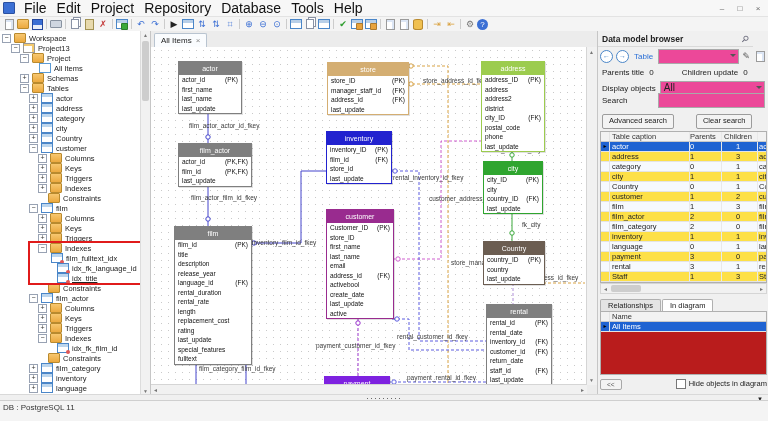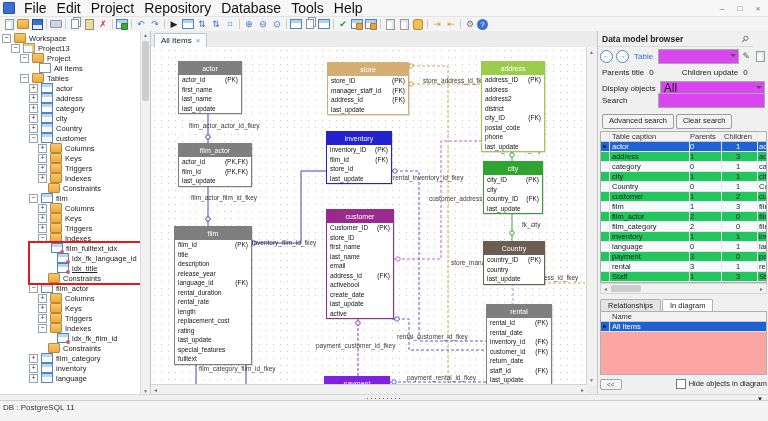--- a/index.html
+++ b/index.html
@@ -59,40 +59,40 @@
   .erow .ek{color:#111;margin-left:4px}
   .cv-vscroll{position:absolute;top:16px;bottom:10px;right:0;width:10px;background:#f1f1f1;border-left:1px solid #d5d5d5;font-size:5px;color:#777;text-align:center}
   .cv-hscroll{position:absolute;left:0;right:10px;bottom:0;height:10px;background:#f1f1f1;border-top:1px solid #d5d5d5;font-size:5px;color:#777}
   
   .rp-title{position:absolute;top:0;left:0;right:16px;height:15px;border-bottom:1px solid #d9d9d9;display:flex;align-items:center;padding:0 4px}
   .rp-title b{font-size:8.5px}
   .pin{margin-left:auto;color:#667;font-size:9px;transform:rotate(45deg)}
   .rp-nav{position:absolute;top:17px;left:2px;right:2px;height:16px;display:flex;align-items:center;gap:3px}
   .circ{width:11px;height:11px;border-radius:50%;border:1px solid #4a86c8;color:#4a86c8;font-size:7px;line-height:9px;text-align:center;background:#fff;flex:none}
   .bluelbl{color:#2a6fd6;font-size:8px;margin:0 2px}
-  .combo{background:#d946ef;border:1px solid #a9a9a9;height:13px;position:relative;font-size:12px;line-height:12px;padding:0 12px 0 3px;flex:1}
+  .combo{background:#ec4899;border:1px solid #a9a9a9;height:13px;position:relative;font-size:10px;line-height:12px;padding:0 12px 0 3px;flex:1}
   .combo .arr{position:absolute;right:2px;top:4px;width:0;height:0;border:3px solid transparent;border-top-color:#555}
   .pencil{color:#555;font-size:9px}
   .rp-row{position:absolute;left:4px;right:4px;display:flex;align-items:center;font-size:8px}
   .btn{background:#f3f3f3;border:1px solid #9c9c9c;border-radius:2px;height:13px;line-height:12px;text-align:center;font-size:7.5px;padding:0 6px}
-  .rp-grid{position:absolute;top:100px;left:2px;right:2px;height:150px;background:#22c55e;border:1px solid #b0b0b0;overflow:hidden}
+  .rp-grid{position:absolute;top:100px;left:2px;right:2px;height:150px;background:#fde047;border:1px solid #b0b0b0;overflow:hidden}
   .ghead,.grow{display:flex;height:9px;line-height:9px;font-size:7.5px;border-bottom:1px solid #e4e4e4;align-items:stretch}
   .ghead{background:#f2f2f2;border-bottom:1px solid #c9c9c9;color:#333}
   .c-mark{width:8px;flex:none;border-right:1px solid #e4e4e4;font-size:6px;text-align:center;color:#000}
   .c-cap{flex:1;padding-left:2px;overflow:hidden;white-space:nowrap}
   .c-par{width:28px;flex:none;text-align:left;padding-right:3px;border-left:1px solid #e9e9e9}
   .c-chi{width:32px;flex:none;text-align:center;padding-right:3px;border-left:1px solid #e9e9e9}
   .c-sliver{width:7px;flex:none;overflow:hidden;border-left:1px solid #e9e9e9;padding-left:1px;white-space:nowrap}
   .grow.sel{background:#1f63d2;color:#fff}
   .grow:nth-child(even):not(.sel){background:#f6f9fd}
   .rp-hscroll{position:absolute;top:252px;left:2px;right:2px;height:9px;background:#f1f1f1;border:1px solid #d5d5d5;font-size:5px;color:#777}
   .rp-tabs{position:absolute;top:267px;left:2px;display:flex;align-items:flex-end;height:13px}
   .rtab{font-size:7.5px;padding:1px 7px;border:1px solid #b0b0b0;border-bottom:none;background:#e4e4e4;border-radius:2px 2px 0 0;margin-right:1px}
   .rtab.active{background:#fff;position:relative;z-index:2}
-  .rp-ngrid{position:absolute;top:280px;left:2px;right:2px;height:62px;background:#fca5a5;border:1px solid #b0b0b0;overflow:hidden}
+  .rp-ngrid{position:absolute;top:280px;left:2px;right:2px;height:62px;background:#b91c1c;border:1px solid #b0b0b0;overflow:hidden}
   .rp-bottom{position:absolute;top:348px;left:2px;right:2px;height:14px;display:flex;align-items:flex-start}
   .smallbtn{background:#f3f3f3;border:1px solid #a8a8a8;border-radius:2px;font-size:6.5px;padding:1px 6px;color:#555}
   .chk{width:8px;height:8px;background:#fff;border:1px solid #777;margin:0 3px 0 auto;flex:none}
   .chklbl{font-size:7.5px}
   
   .splitter{position:absolute;left:0;right:0;bottom:18px;height:8px;background:#f0f0f0;border-top:1px solid #d9d9d9;text-align:center;line-height:6px;color:#555;font-size:9px;letter-spacing:1px}
   .splitter .corner{position:absolute;right:5px;top:1px;font-size:6px;letter-spacing:0;color:#222}
   .statusbar{position:absolute;left:0;right:0;bottom:0;height:18px;background:#f4f4f4;border-top:1px solid #cfcfcf;font-size:8px;color:#333;padding:2px 0 0 3px}
 </style>
 </head>
@@ -181,20 +181,25 @@
       </div>
       <div class="trow" style="padding-left: 20px;">
         <span class="exp">−</span>
         <span class="ticon folder"></span>
         <span class="tlabel">Project</span>
       </div>
       <div class="trow" style="padding-left: 29px;">
         <span class="exp none"></span>
         <span class="ticon diagram"></span>
         <span class="tlabel">All Items</span>
+      </div>
+      <div class="trow" style="padding-left: 20px;">
+        <span class="exp">+</span>
+        <span class="ticon folder"></span>
+        <span class="tlabel">Schemas</span>
       </div>
       <div class="trow" style="padding-left: 20px;">
         <span class="exp">−</span>
         <span class="ticon folder"></span>
         <span class="tlabel">Tables</span>
       </div>
       <div class="trow" style="padding-left: 29px;">
         <span class="exp">+</span>
         <span class="ticon table"></span>
         <span class="tlabel">actor</span>
@@ -711,21 +716,21 @@
   <div class="rp-row" style="top:50px">
     <span>Display objects</span>
     <span class="combo" style="margin-left:4px;max-width:100px"><span>All</span><span class="arr"></span></span>
   </div>
   <div class="rp-row" style="top:62px">
     <span>Search</span>
     <span class="combo" style="margin-left:31px;max-width:100px"><span></span></span>
   </div>
   <div class="rp-row" style="top:83px">
     <span class="btn">Advanced search</span>
-    <span class="btn" style="margin-left:2px">Clear search</span>
+    <span class="btn" style="margin-left:22px">Clear search</span>
   </div>
   <div class="rp-grid">
       <div class="ghead">
         <span class="c-mark"></span>
         <span class="c-cap">Table caption</span>
         <span class="c-par">Parents</span>
         <span class="c-chi">Children</span>
         <span class="c-sliver"></span>
       </div>
       <div class="grow sel">

